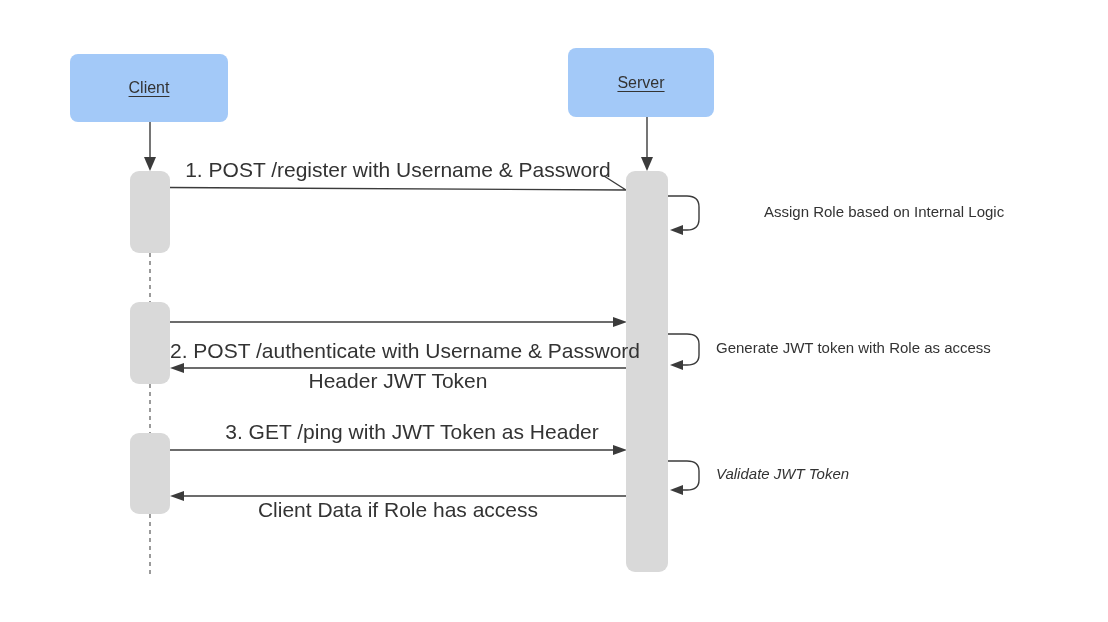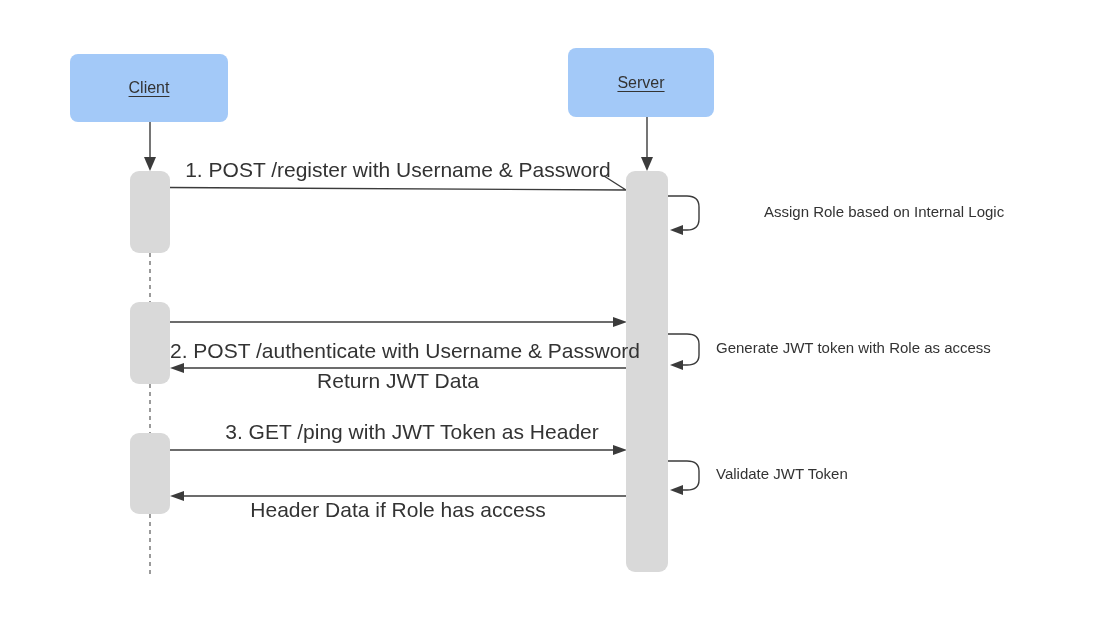--- a/index.html
+++ b/index.html
@@ -126,18 +126,18 @@
 
   <div class="activation" style="left:130px; top:171px; width:40px; height:82px;"></div>
   <div class="activation" style="left:130px; top:302px; width:40px; height:82px;"></div>
   <div class="activation" style="left:130px; top:433px; width:40px; height:81px;"></div>
   <div class="activation" style="left:626px; top:171px; width:42px; height:401px;"></div>
 
   <div class="msg-label" style="left:170px; top:161px; width:456px;">1. POST /register with Username &amp; Password</div>
   <div class="loop-label" style="left:716px; top:203px;margin-left:48px;">Assign Role based on Internal Logic</div>
   <div class="msg-label" style="left:170px; top:295px; width:456px;margin-top:47px;">2. POST /authenticate with Username &amp; Password</div>
   <div class="loop-label" style="left:716px; top:339px;">Generate JWT token with Role as access</div>
-  <div class="msg-label" style="left:170px; top:372px; width:456px;">Return JWT Data</div>
+  <div class="msg-label" style="left:170px; top:372px; width:456px;">Header JWT Token</div>
   <div class="msg-label" style="left:184px; top:423px; width:456px;">3. GET /ping with JWT Token as Header</div>
-  <div class="loop-label" style="left:716px; top:465px;">Validate JWT Token</div>
-  <div class="msg-label" style="left:170px; top:501px; width:456px;">Header Data if Role has access</div>
+  <div class="loop-label" style="left:716px; top:465px;font-style:italic;">Validate JWT Token</div>
+  <div class="msg-label" style="left:170px; top:501px; width:456px;">Client Data if Role has access</div>
 
 </div>
 
 </body></html>

